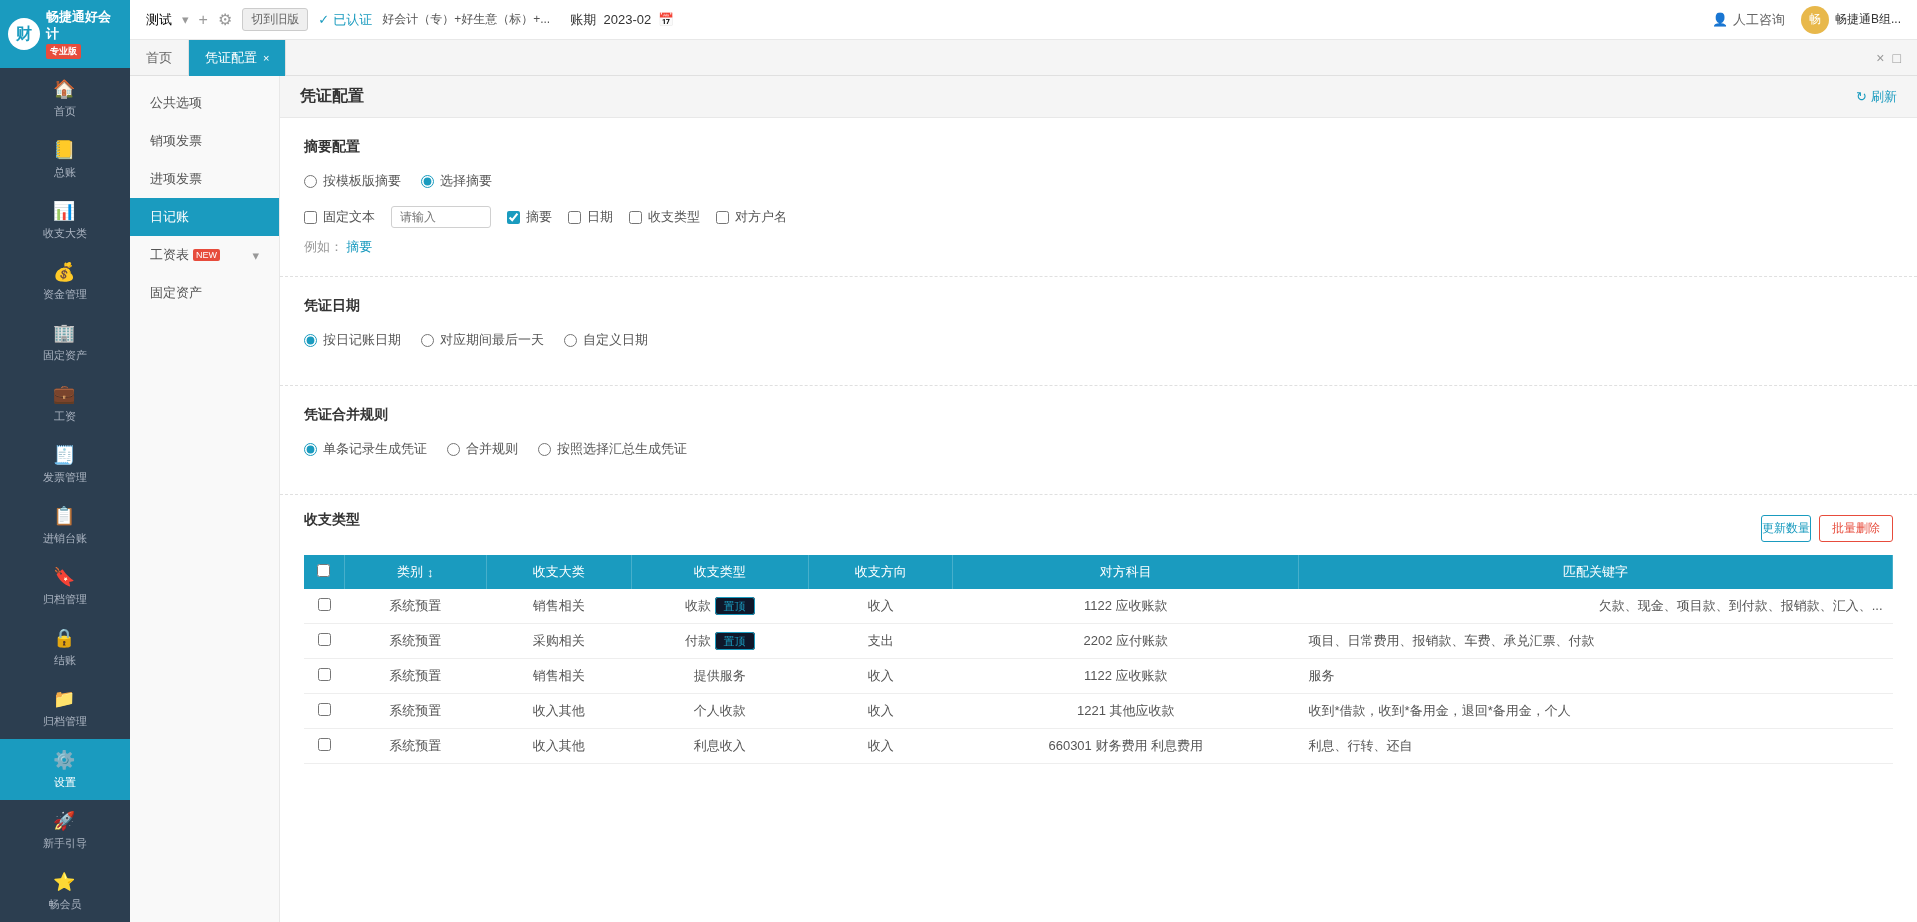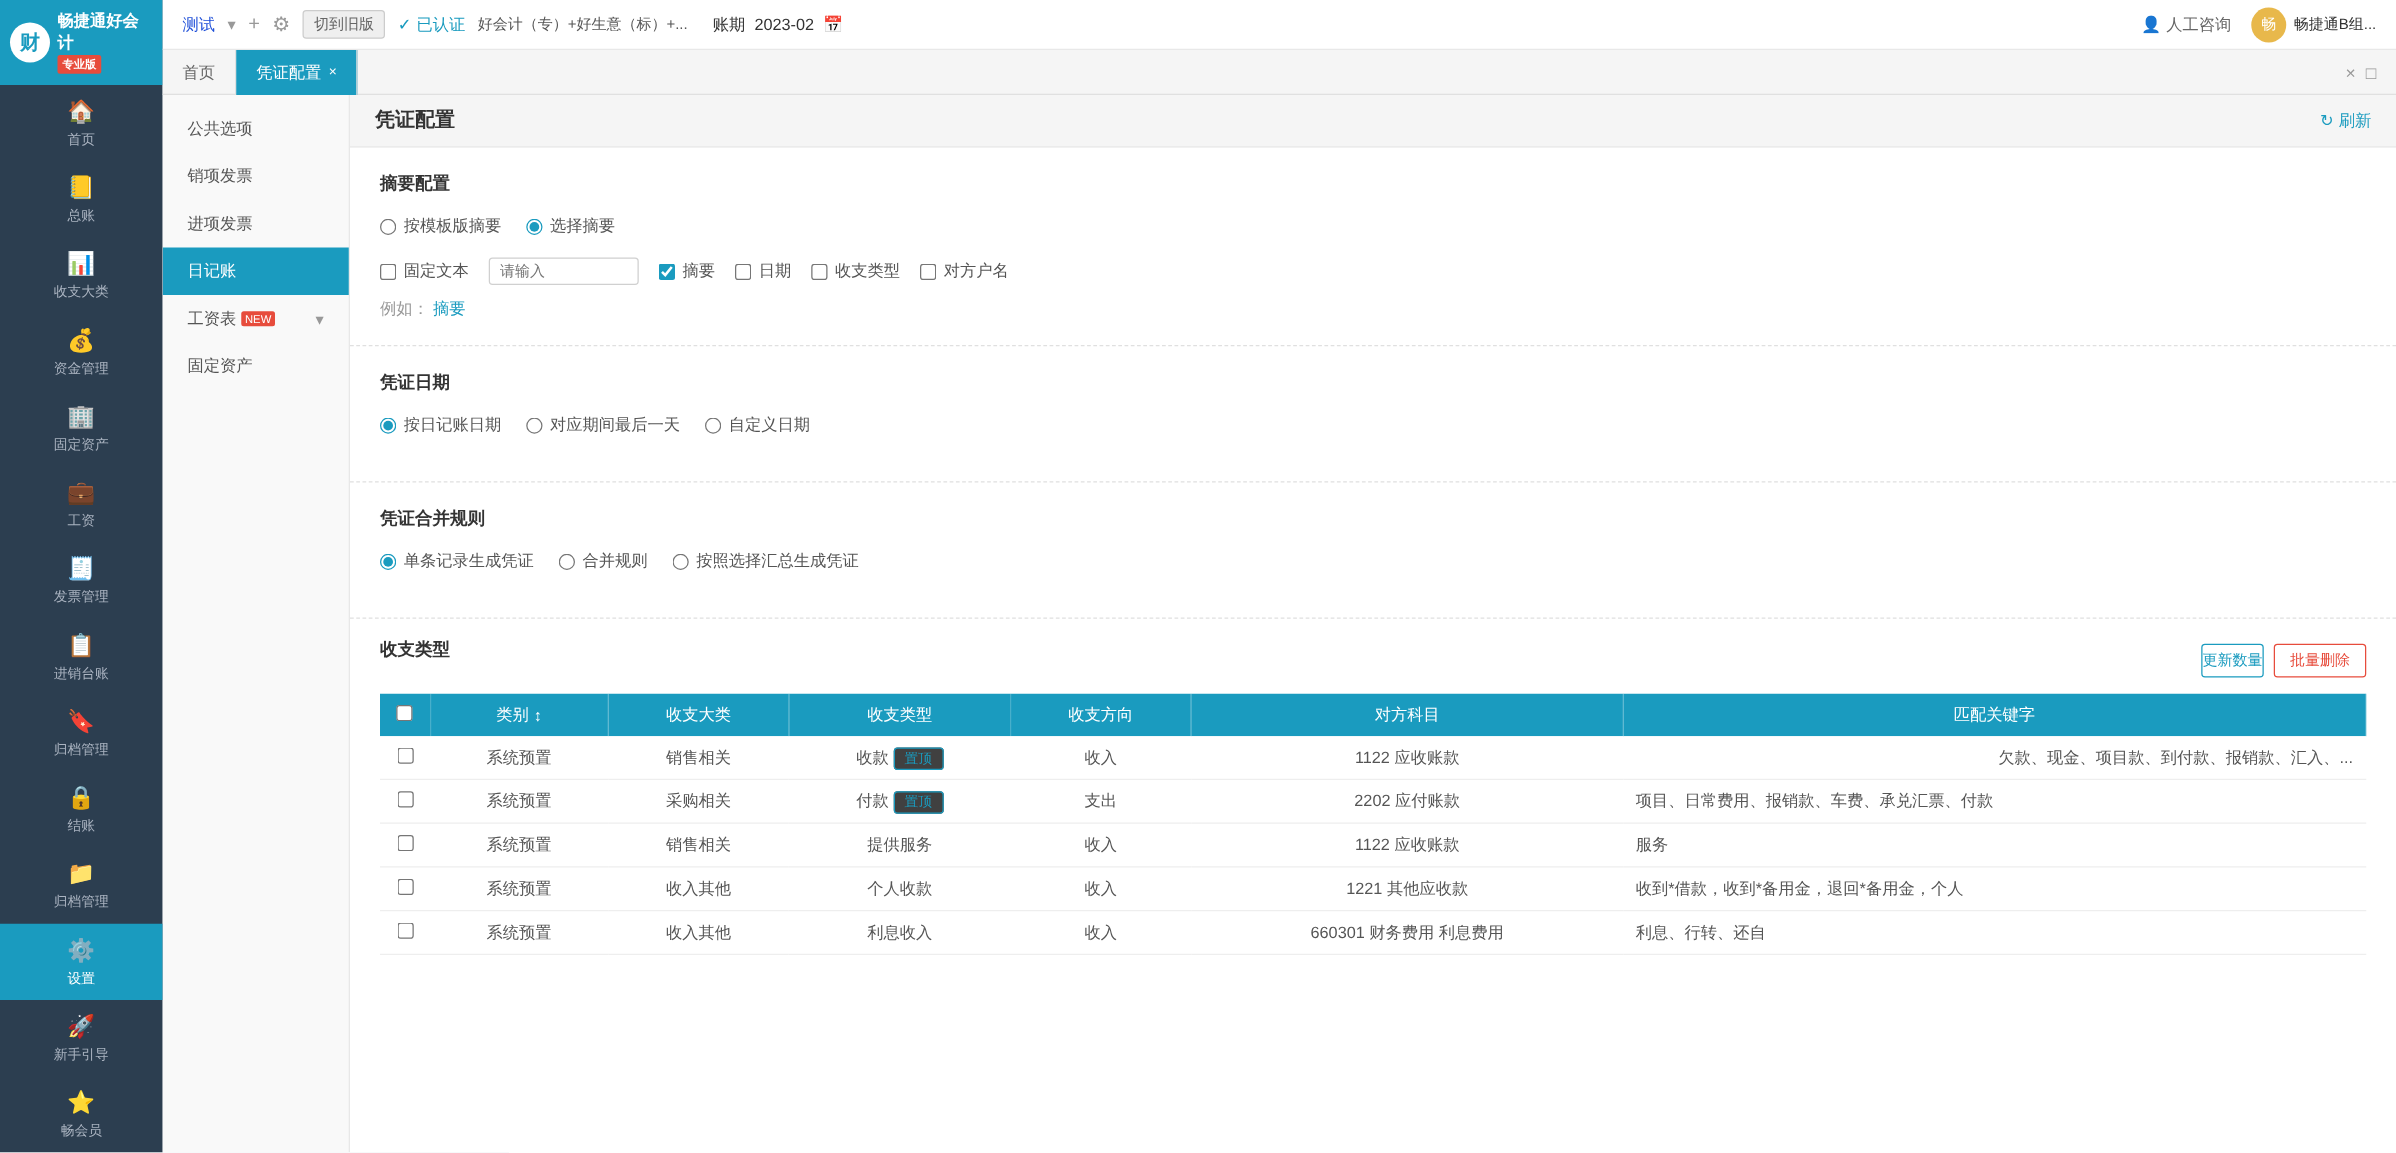--- a/index.html
+++ b/index.html
@@ -70,21 +70,21 @@
     
     .topbar {
       background: #fff;
       border-bottom: 1px solid #e8e8e8;
       display: flex;
       align-items: center;
       padding: 0 16px;
       height: 40px;
       gap: 10px;
     }
-    .topbar-company { color: #1d4ed8; font-size: 13px; }
+    .topbar-company { color: #000000; font-size: 13px; }
     .topbar-arrow { color: #999; }
     .topbar-add { color: #999; font-size: 16px; cursor: pointer; }
     .topbar-gear { color: #999; font-size: 16px; cursor: pointer; }
     .topbar-oldver {
       border: 1px solid #ccc;
       border-radius: 3px;
       padding: 2px 8px;
       font-size: 12px;
       color: #666;
       cursor: pointer;
@@ -222,21 +222,21 @@
 
     .checkbox-row { display: flex; align-items: center; gap: 16px; flex-wrap: wrap; margin-bottom: 10px; }
     .checkbox-option { display: flex; align-items: center; gap: 6px; color: #555; cursor: pointer; }
     .checkbox-option input[type=checkbox] { accent-color: #1a9bbf; cursor: pointer; }
     .text-input {
       border: 1px solid #d0d0d0;
       border-radius: 3px;
       padding: 3px 8px;
       font-size: 12px;
       color: #ec4899;
-      width: 120px;
+      width: 100px;
     }
     .example-text { color: #1a9bbf; font-size: 12px; margin-top: 4px; }
     .example-label { color: #999; margin-top: 24px; }
 
     
     .table-section { padding: 16px 24px; }
     .table-header-row {
       display: flex;
       justify-content: space-between;
       align-items: center;
@@ -273,21 +273,21 @@
     }
     .data-table td {
       padding: 8px 10px;
       text-align: center;
       border-bottom: 1px solid #eee;
       font-size: 13px;
       color: #555;
       background: #fff;
     }
     .tag-reset {
-      background: #404040;
+      background: #0f172a;
       border: 1px solid #1a9bbf;
       color: #1a9bbf;
       padding: 2px 8px;
       border-radius: 3px;
       font-size: 11px;
       cursor: pointer;
     }
     .col-checkbox { width: 40px; }
 
     .th-sort { display: flex; align-items: center; justify-content: center; gap: 4px; cursor: pointer; }

